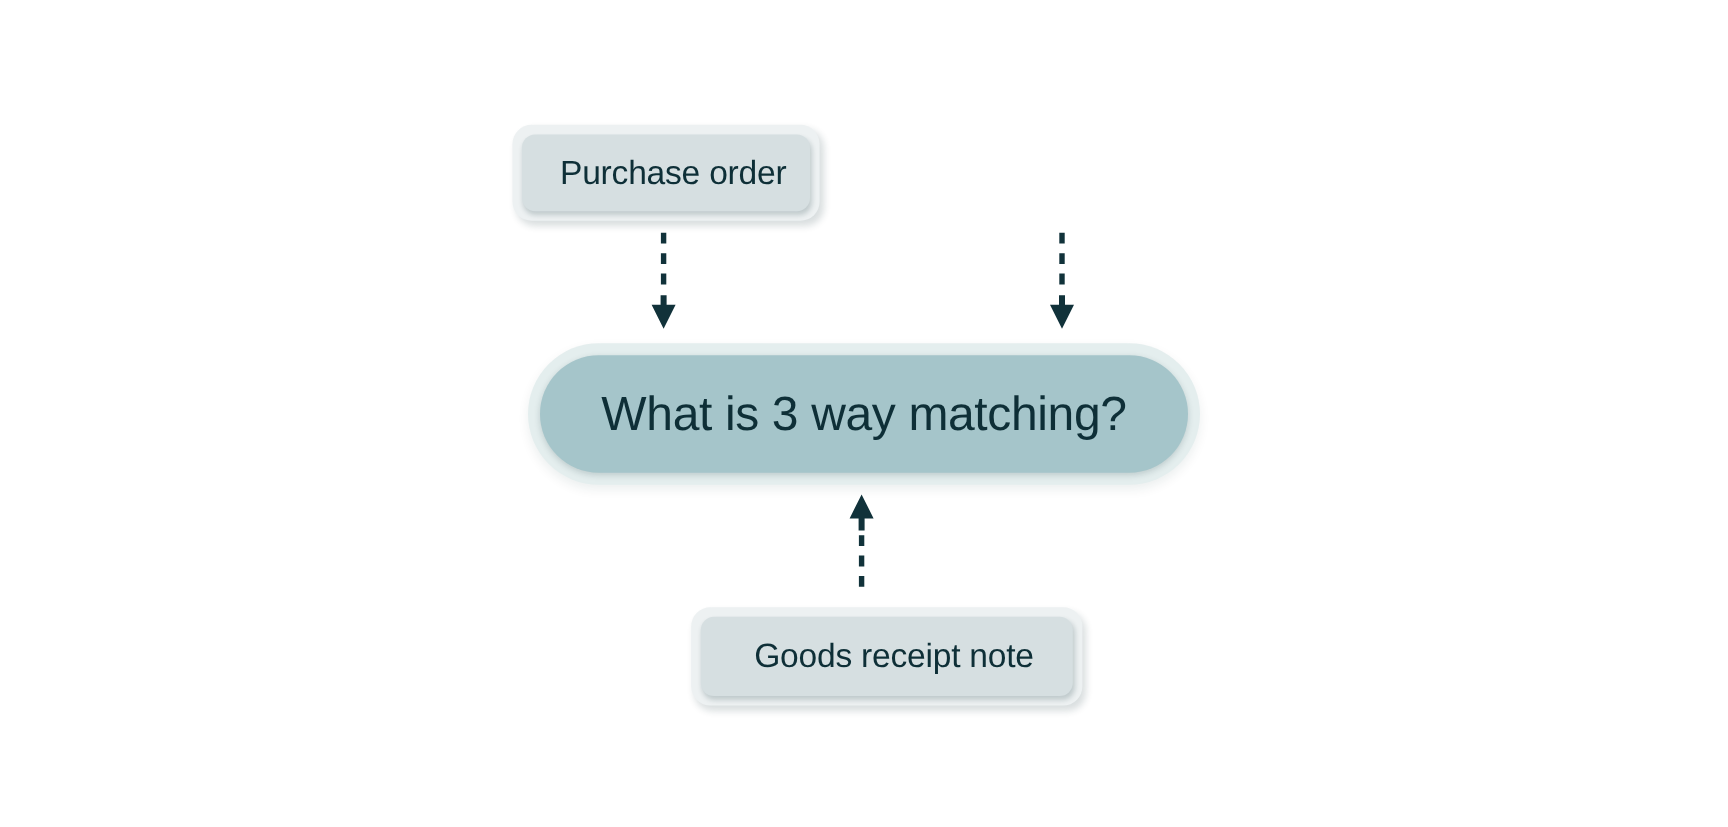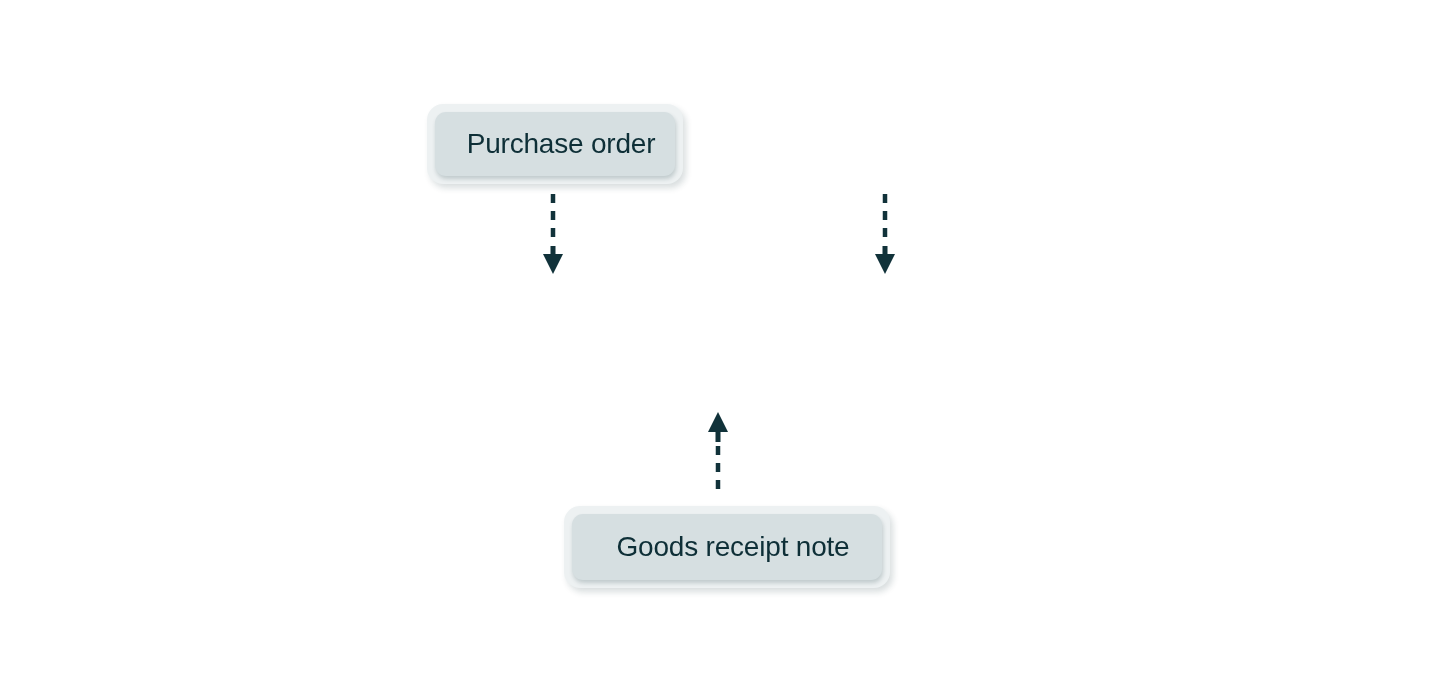--- a/index.html
+++ b/index.html
@@ -32,21 +32,21 @@
     padding-left: 12px;
   }
   .node-label {
     color: #0e2f37;
     font-size: 28px;
     letter-spacing: -0.2px;
     white-space: nowrap;
   }
   .node-po  { left: 427px; top: 104px; width: 256px; height: 80px; }
   .node-vi  { left: 758px; top: 104px; width: 255px; height: 80px; }
-  .node-grn { left: 564px; top: 506px; width: 326px; height: 82px; }
+  .node-grn { left: 576px; top: 506px; width: 326px; height: 82px; }
 
   
   .pill-outer {
     position: absolute;
     left: 440px; top: 286px; width: 560px; height: 118px;
     background: #e4eeee;
     border-radius: 59px;
     padding: 10px;
     box-sizing: border-box;
     box-shadow: 0 4px 9px rgba(16,48,56,0.08);
@@ -86,20 +86,25 @@
   <svg class="arrow arrow-left" width="26" height="90" viewBox="0 0 26 90">
     <line x1="13" y1="6" x2="13" y2="56" stroke-width="4.5" stroke-dasharray="9 8" stroke="#11323a"></line>
     <polygon points="10.5,58 15.5,58 15.5,66 23,66 13,86 3,66 10.5,66" fill="#11323a"></polygon>
   </svg>
 
   <svg class="arrow arrow-right" width="26" height="90" viewBox="0 0 26 90">
     <line x1="13" y1="6" x2="13" y2="56" stroke-width="4.5" stroke-dasharray="9 8" stroke="#11323a"></line>
     <polygon points="10.5,58 15.5,58 15.5,66 23,66 13,86 3,66 10.5,66" fill="#11323a"></polygon>
   </svg>
 
+  <div class="pill-outer">
+    <div class="pill-inner">
+      <span class="pill-label">What is 3 way matching?</span>
+    </div>
+  </div>
 
   <svg class="arrow arrow-bottom" width="26" height="92" viewBox="0 0 26 92">
     <polygon points="13,2 23,22 15.5,22 15.5,32 10.5,32 10.5,22 3,22" fill="#11323a"></polygon>
     <line x1="13" y1="36" x2="13" y2="84" stroke-width="4.5" stroke-dasharray="9 8" stroke="#11323a"></line>
   </svg>
 
   <div class="node node-grn">
     <div class="node-inner">
       <span class="node-label">Goods receipt note</span>
     </div>

